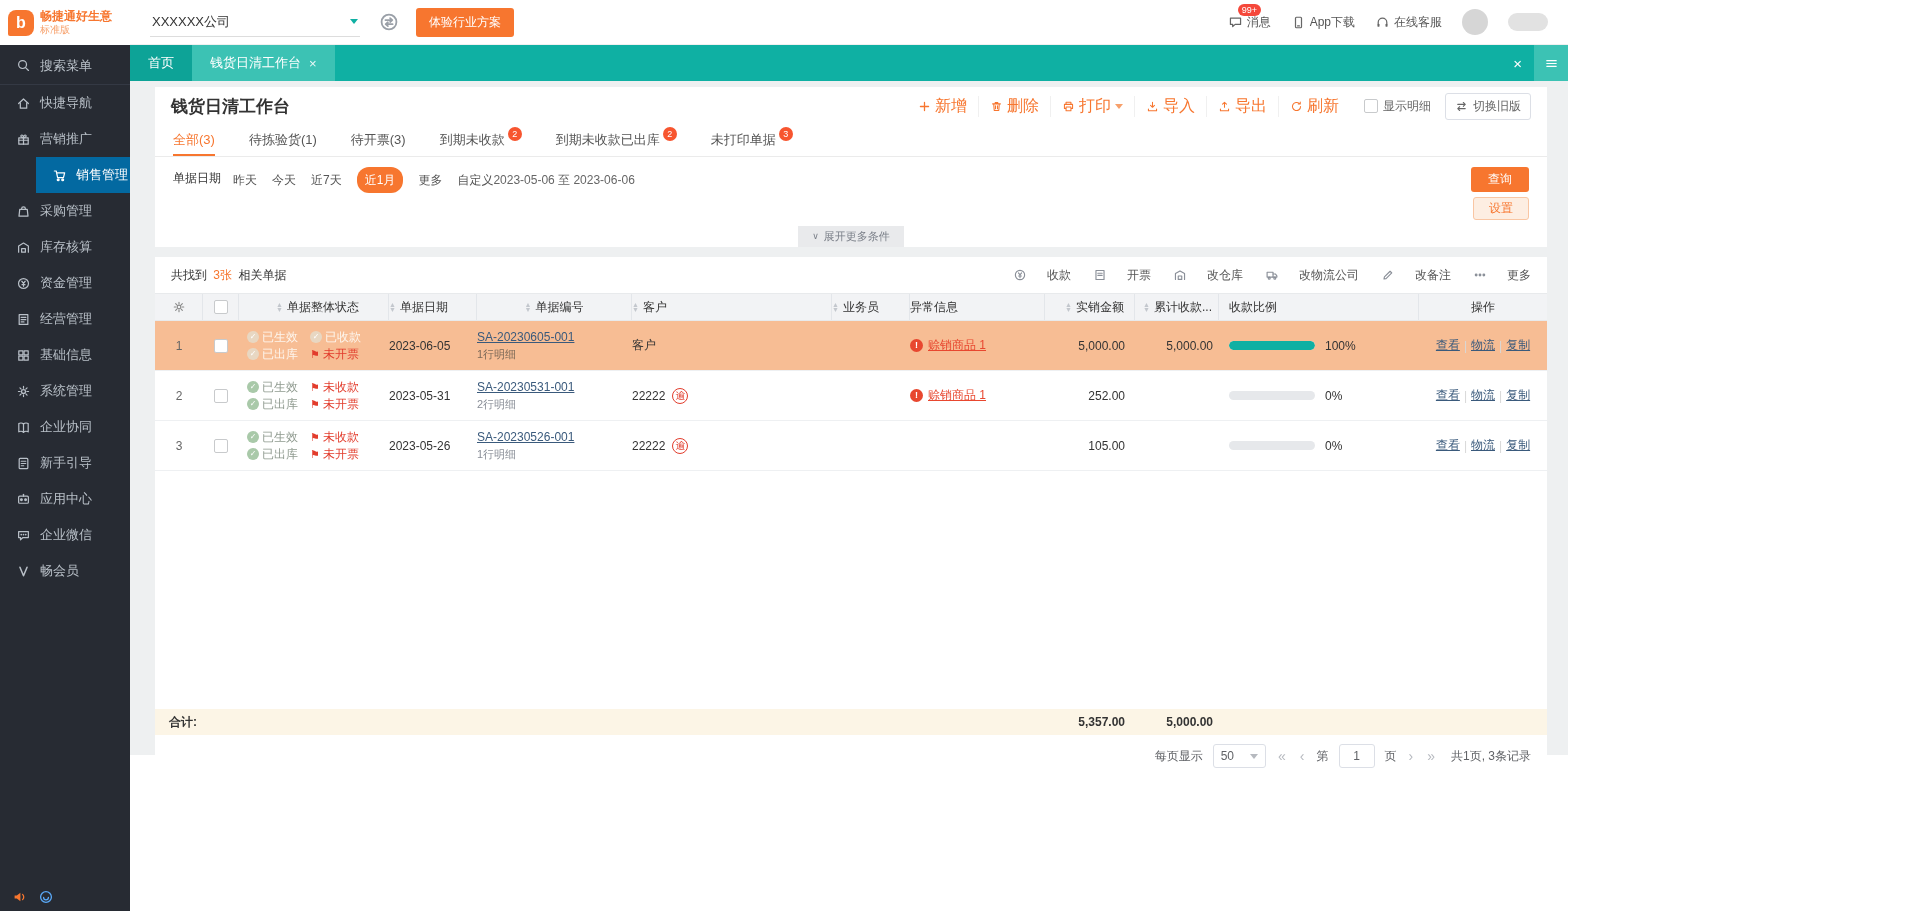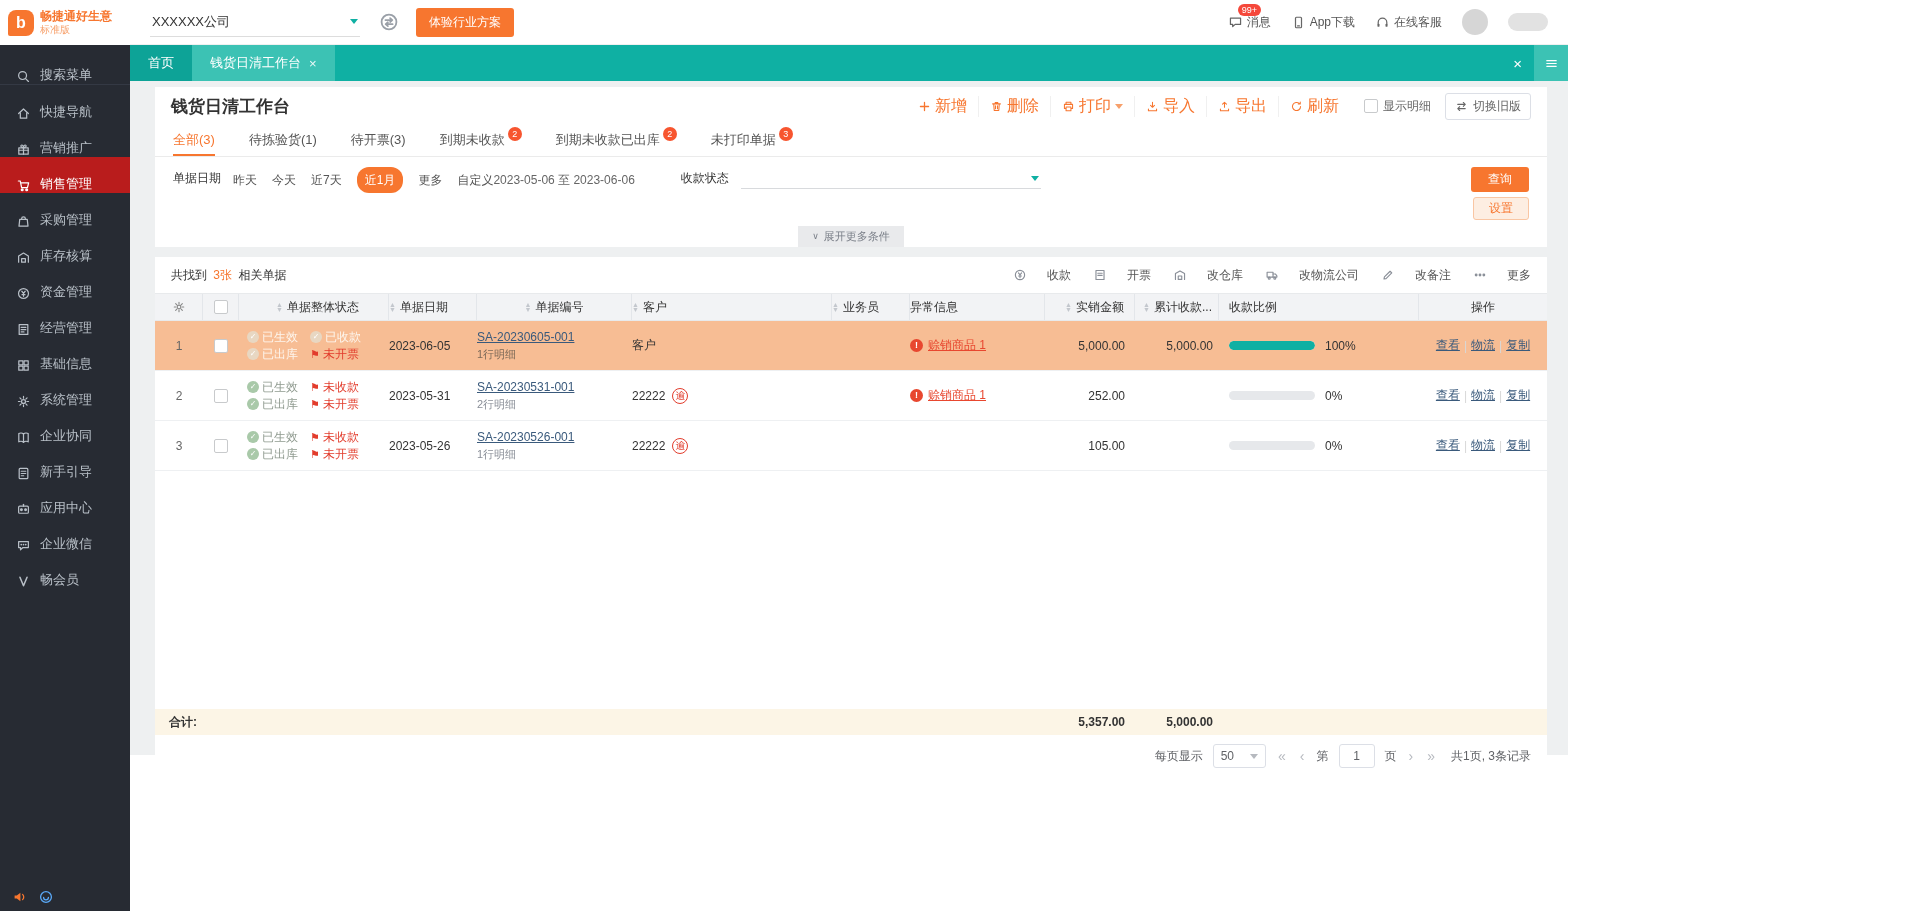--- a/index.html
+++ b/index.html
@@ -9,23 +9,23 @@
   .app { position:relative; width:1568px; height:911px; overflow:hidden; }
 
   
   .sidebar { position:absolute; left:0; top:0; width:130px; height:911px; background:#272b33; }
   .logo { height:45px; background:#fff; display:flex; align-items:center; gap:6px; padding:0 8px; }
   .logo-badge { width:26px; height:26px; border-radius:8px 8px 8px 2px; background:#f7762f; color:#fff; font-weight:bold; font-size:16px; display:flex; align-items:center; justify-content:center; }
   .logo-text { display:flex; flex-direction:column; line-height:1.15; }
   .logo-name { color:#f7762f; font-size:12px; font-weight:bold; }
   .logo-edition { color:#f7a06b; font-size:10px; }
   .nav { padding-top:2px; }
-  .nav-item { height:36px; display:flex; align-items:flex-end; gap:9px; padding-left:16px; color:#b9c0c8; font-size:13px; cursor:pointer; }
+  .nav-item { height:36px; display:flex; align-items:center; gap:9px; padding-left:16px; color:#b9c0c8; font-size:13px; cursor:pointer; }
   .nav-item:first-child { border-bottom:1px solid #343944; height:38px; }
-  .nav-item.active { background:#b91c1c; color:#fff; }
+  .nav-item.active { background:#0369a1; color:#fff;margin-left:36px; }
   .nav-item .ic svg { width:15px; height:15px; display:block; }
   .sidebar-foot { position:absolute; left:12px; bottom:6px; display:flex; gap:10px; }
   .foot-ic svg { width:16px; height:16px; display:block; }
 
   
   .topbar { position:absolute; left:130px; top:0; width:1438px; height:45px; background:#fff; border-bottom:1px solid #f0f0f0; display:flex; align-items:center; padding:0 20px; }
   .company-select { width:210px; border-bottom:1px solid #ddd; display:flex; align-items:center; justify-content:space-between; padding:5px 2px; font-size:13px; cursor:pointer; }
   .circle-ic { width:22px; height:22px; margin-left:18px; color:#9aa0a8; cursor:pointer; }
   .circle-ic svg { width:22px; height:22px; display:block; }
   .trial-btn { background:#f7762f; color:#fff; font-size:12px; padding:6px 13px; border-radius:3px; margin-left:16px; }
@@ -492,26 +492,20 @@
                 <span class="dopt">昨天</span>
                 <span class="dopt">今天</span>
                 <span class="dopt">近7天</span>
                 <span class="dopt sel">近1月</span>
                 <span class="dopt">更多</span>
                 <span class="dopt">自定义</span>
               </div>
             <div class="date-range">2023-05-06 至 2023-06-06</div>
           </div>
         </div>
-        <div class="f-group g3">
-          <span class="f-label">收款状态</span>
-          <div class="uline w300">
-            <span class="caret teal"></span>
-          </div>
-        </div>
         <div class="f-buttons">
           <button class="btn-search">查询</button>
           <button class="btn-settings">设置</button>
         </div>
       </div>
 
       <div class="expand-wrap">
         <span class="expand-pill">
           <span class="chev">∨</span>
           <span>展开更多条件</span>

